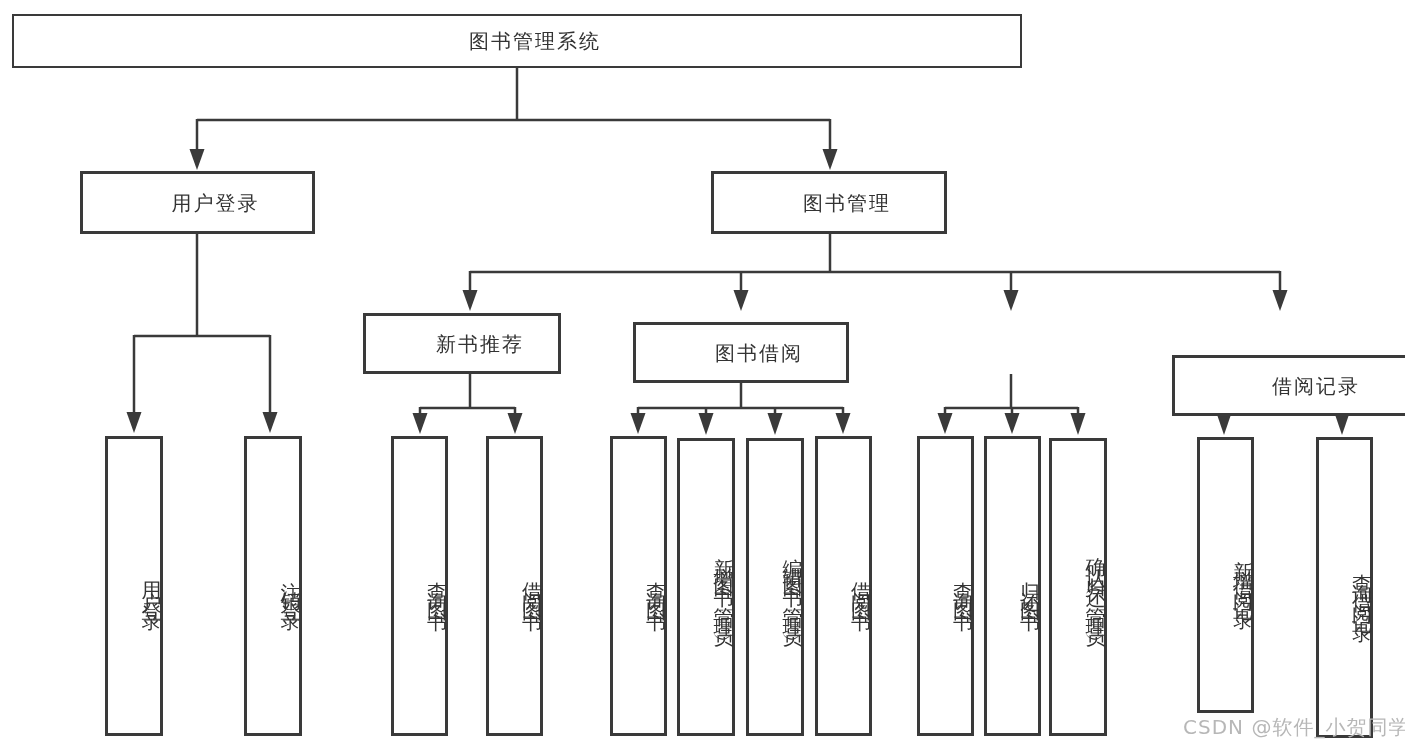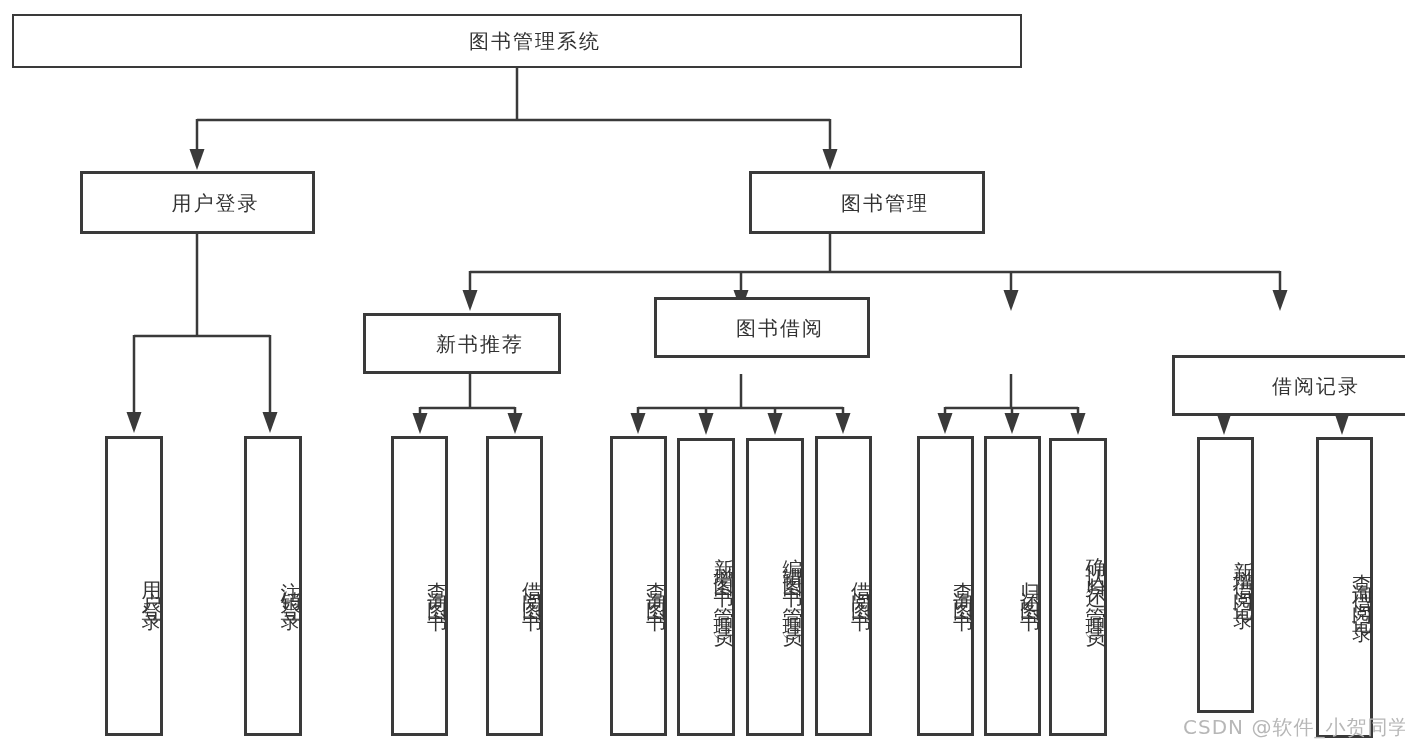--- a/index.html
+++ b/index.html
@@ -125,24 +125,24 @@
       <path d="M1004.5 413 L1019.5 413 L1012 434 Z"></path>
       <path d="M1070.5 413 L1085.5 413 L1078 435 Z"></path>
       <path d="M1216.5 413 L1231.5 413 L1224 435 Z"></path>
       <path d="M1334.5 413 L1349.5 413 L1342 435 Z"></path>
     </g>
   </svg>
 
   <div class="node hnode root" style="left:12px; top:14px; width:1010px; height:54px;">图书管理系统</div>
 
   <div class="node hnode" style="left:80px; top:171px; width:235px; height:63px;">用户登录</div>
-  <div class="node hnode" style="left:749px; top:171px; width:236px; height:63px;text-align:center;">图书管理</div>
+  <div class="node hnode" style="left:711px; top:171px; width:236px; height:63px;text-align:center;">图书管理</div>
 
   <div class="node hnode" style="left:363px; top:313px; width:198px; height:61px;">新书推荐</div>
-  <div class="node hnode" style="left:633px; top:297px; width:216px; height:61px;margin-left:21px;">图书借阅</div>
+  <div class="node hnode" style="left:633px; top:322px; width:216px; height:61px;">图书借阅</div>
   <div class="node hnode" style="left:1172px; top:313px; width:252px; height:61px;margin-top:42px;">借阅记录</div>
 
   <div class="node vnode" style="left:105px; top:436px; width:58px; height:300px;">用户登录</div>
   <div class="node vnode" style="left:244px; top:436px; width:58px; height:300px;">注销登录</div>
 
   <div class="node vnode" style="left:391px; top:436px; width:57px; height:300px;">查询图书</div>
   <div class="node vnode" style="left:486px; top:436px; width:57px; height:300px;">借阅图书</div>
 
   <div class="node vnode" style="left:610px; top:436px; width:57px; height:300px;">查询图书</div>
   <div class="node vnode" style="left:677px; top:438px; width:58px; height:298px;">新增图书（管理员）</div>

